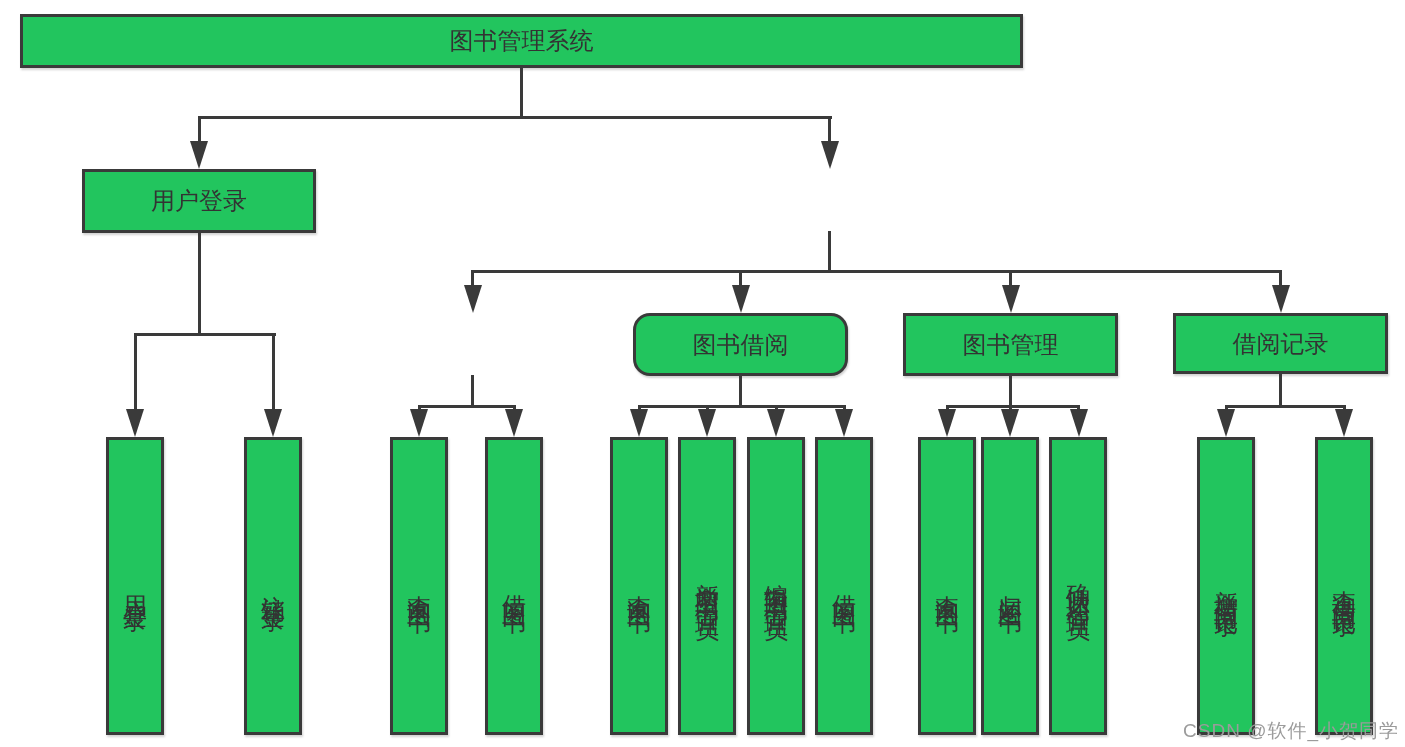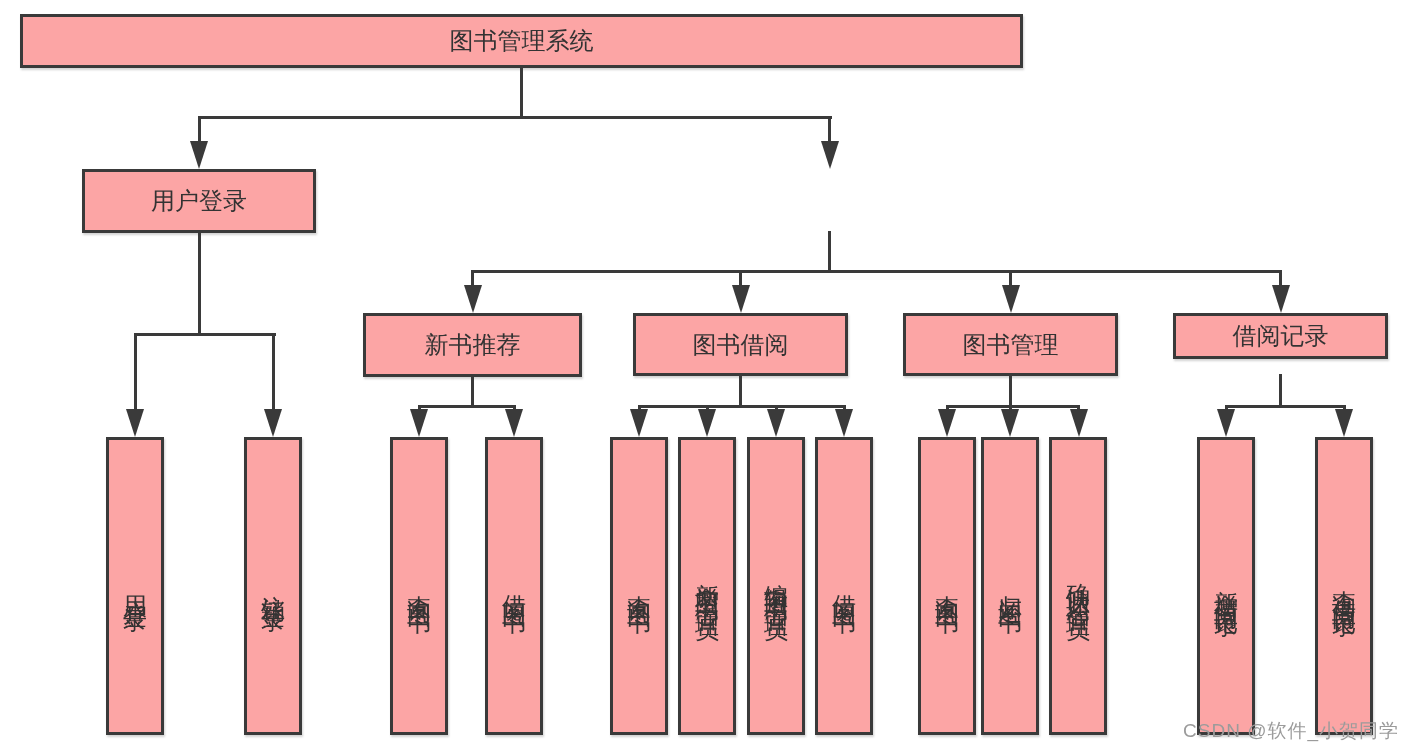--- a/index.html
+++ b/index.html
@@ -8,21 +8,21 @@
     --bg:#ffffff;
     --wm:#9b9b9b;
   }
   html,body{margin:0;padding:0;background:var(--bg);}
   body{font-family:"Liberation Sans","DejaVu Sans",sans-serif;}
   .canvas{
     position:relative;width:1405px;height:747px;background:var(--bg);
     overflow:hidden;
   }
   .box{
-    position:absolute;box-sizing:border-box;background:#fca5a5;
+    position:absolute;box-sizing:border-box;background:#22c55e;
     border:3px solid var(--line);
     display:flex;align-items:center;justify-content:center;
     color:var(--text);font-size:24px;
     box-shadow:1px 2px 2px rgba(130,130,130,.35);
   }
   .box .lbl{white-space:nowrap;}
   .vert .lbl{
     writing-mode:vertical-rl;text-orientation:mixed;
     letter-spacing:5px;line-height:1;
   }
@@ -71,30 +71,27 @@
   <div class="hl" style="left:471px;top:270px;width:811px;"></div>
   <div class="vl" style="left:471px;top:270px;height:17px;"></div>
   <div class="ah" style="left:463.5px;top:285px;"></div>
   <div class="vl" style="left:739px;top:270px;height:17px;"></div>
   <div class="ah" style="left:731.5px;top:285px;"></div>
   <div class="vl" style="left:1009px;top:270px;height:17px;"></div>
   <div class="ah" style="left:1001.5px;top:285px;"></div>
   <div class="vl" style="left:1279px;top:270px;height:17px;"></div>
   <div class="ah" style="left:1271.5px;top:285px;"></div>
 
-  <div class="box" style="left:363px;top:313px;width:219px;height:64px;">
-    <span class="lbl">新书推荐</span>
-  </div>
-  <div class="box" style="left:633px;top:313px;width:215px;height:63px;">
+  <div class="box" style="left:633px;top:313px;width:215px;height:63px;border-radius:17px;">
     <span class="lbl">图书借阅</span>
   </div>
   <div class="box" style="left:903px;top:313px;width:215px;height:63px;">
     <span class="lbl">图书管理</span>
   </div>
-  <div class="box" style="left:1173px;top:313px;width:215px;height:46px;">
+  <div class="box" style="left:1173px;top:313px;width:215px;height:61px;">
     <span class="lbl">借阅记录</span>
   </div>
 
   <div class="vl" style="left:471px;top:375px;height:33px;"></div>
   <div class="hl" style="left:417.5px;top:405px;width:98px;"></div>
   <div class="vl" style="left:417.5px;top:405px;height:7px;"></div>
   <div class="ah" style="left:410px;top:409px;"></div>
   <div class="vl" style="left:512.5px;top:405px;height:7px;"></div>
   <div class="ah" style="left:505px;top:409px;"></div>
 

